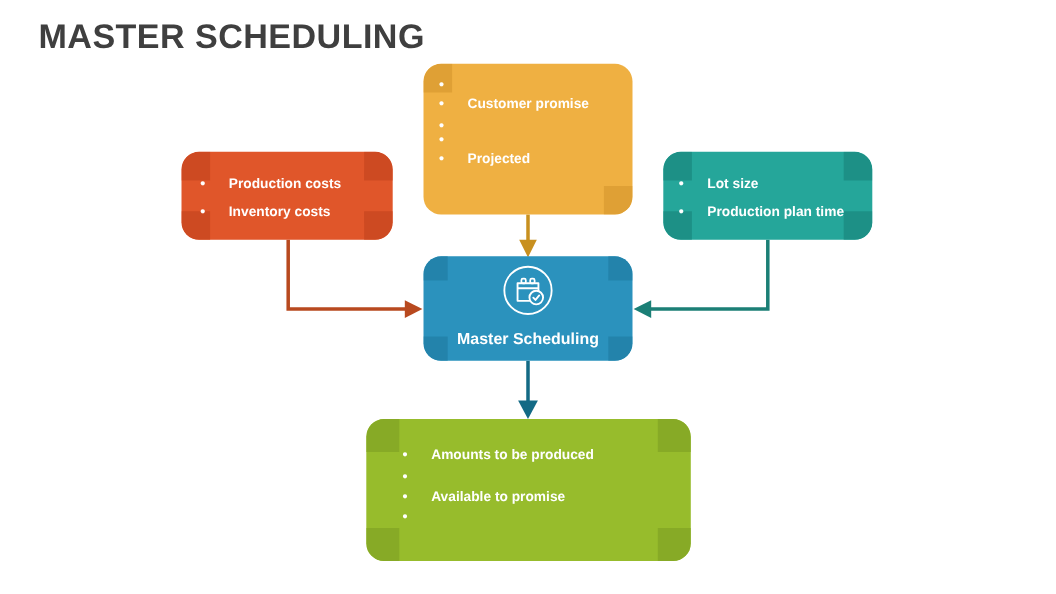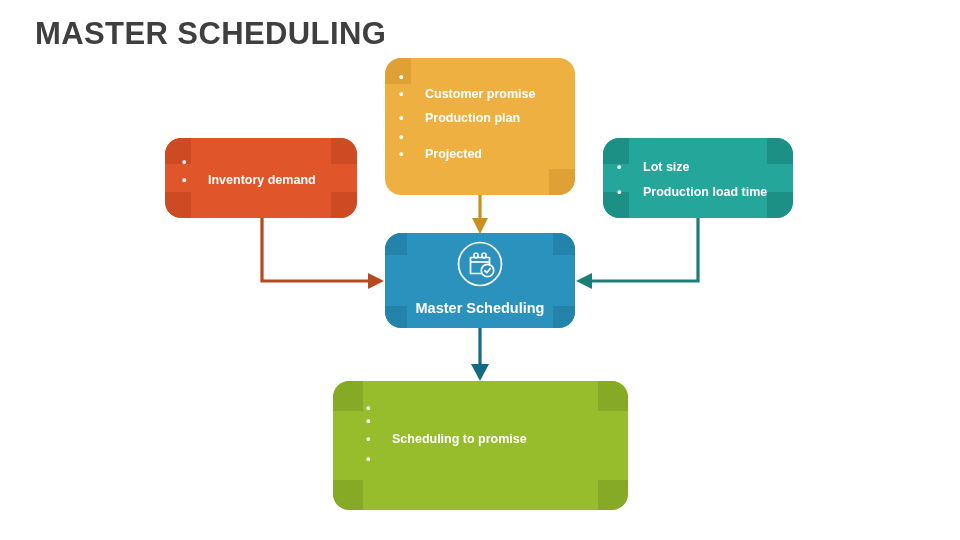--- a/index.html
+++ b/index.html
@@ -178,61 +178,61 @@
     <ul class="bullets">
       <li>
         <span class="dot">•</span>
       </li>
       <li>
         <span class="dot">•</span>
         <span>Customer promise</span>
       </li>
       <li>
         <span class="dot">•</span>
-        <span>Production plan</span>
       </li>
       <li>
         <span class="dot">•</span>
       </li>
       <li>
         <span class="dot">•</span>
         <span>Projected</span>
       </li>
     </ul>
   </div>
 
   <div class="box" id="box-red" style="z-index:2">
     <span class="corner tl"></span>
     <span class="corner tr"></span>
     <span class="corner bl"></span>
     <span class="corner br"></span>
     <ul class="bullets">
       <li>
         <span class="dot">•</span>
-      </li>
-      <li>
-        <span class="dot">•</span>
-        <span>Inventory demand</span>
+        <span>Production costs</span>
+      </li>
+      <li>
+        <span class="dot">•</span>
+        <span>Inventory costs</span>
       </li>
     </ul>
   </div>
 
   <div class="box" id="box-teal" style="z-index:2">
     <span class="corner tl"></span>
     <span class="corner tr"></span>
     <span class="corner bl"></span>
     <span class="corner br"></span>
     <ul class="bullets">
       <li>
         <span class="dot">•</span>
         <span>Lot size</span>
       </li>
       <li>
         <span class="dot">•</span>
-        <span>Production load time</span>
+        <span>Production plan time</span>
       </li>
     </ul>
   </div>
 
   <div class="box" id="box-blue" style="z-index:2">
     <span class="corner tl"></span>
     <span class="corner tr"></span>
     <span class="corner bl"></span>
     <span class="corner br"></span>
 
@@ -256,27 +256,28 @@
   </div>
 
   <div class="box" id="box-green" style="z-index:2">
     <span class="corner tl"></span>
     <span class="corner tr"></span>
     <span class="corner bl"></span>
     <span class="corner br"></span>
     <ul class="bullets">
       <li>
         <span class="dot">•</span>
-      </li>
-      <li>
-        <span class="dot">•</span>
-      </li>
-      <li>
-        <span class="dot">•</span>
-        <span>Scheduling to promise</span>
+        <span>Amounts to be produced</span>
+      </li>
+      <li>
+        <span class="dot">•</span>
+      </li>
+      <li>
+        <span class="dot">•</span>
+        <span>Available to promise</span>
       </li>
       <li>
         <span class="dot">•</span>
       </li>
     </ul>
   </div>
 
 </div>
 
 </body></html>

